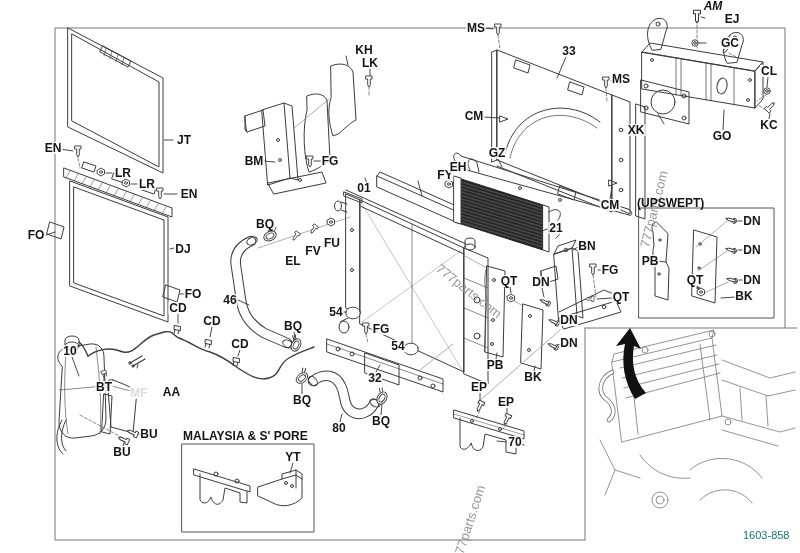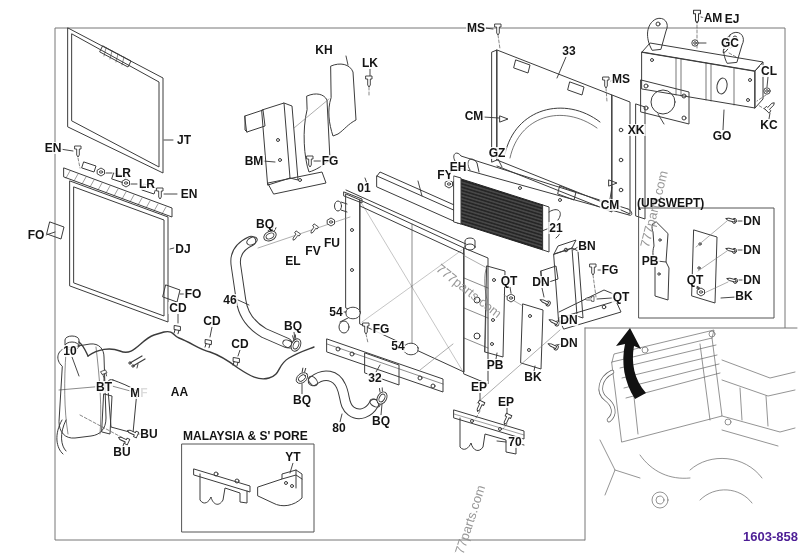--- a/index.html
+++ b/index.html
@@ -2,21 +2,21 @@
 <html><head>
 <meta charset="utf-8">
 <style>
   html,body{margin:0;padding:0;background:#fff;}
   .page{position:relative;width:800px;height:553px;background:#fff;overflow:hidden;
         font-family:"Liberation Sans",sans-serif;}
   .page svg{position:absolute;left:0;top:0;}
   .lbl{position:absolute;transform:translate(-50%,-50%);font-weight:bold;font-size:12px;
        color:#141414;white-space:nowrap;background:rgba(255,255,255,.85);padding:0 1px;line-height:1;}
   .inset-title{position:absolute;font-weight:bold;font-size:12px;color:#141414;white-space:nowrap;line-height:1;}
-  .fig-num{position:absolute;font-weight:bold;font-size:13px;color:#4c1d95;line-height:1;}
+  .fig-num{position:absolute;font-weight:normal;font-size:11px;color:#0f766e;line-height:1;}
   .wm{position:absolute;color:#8d8d8d;font-size:13px;white-space:nowrap;opacity:.9;line-height:1;}
 </style>
 </head>
 <body>
 
 <div class="page">
 
 <svg width="800" height="553" viewBox="0 0 800 553">
   <defs>
     <pattern id="coolfins" width="4" height="3.2" patternUnits="userSpaceOnUse" patternTransform="rotate(17)">
@@ -334,24 +334,24 @@
       <div class="lbl" style="left: 189px; top: 194px;">EN</div>
       <div class="lbl" style="left: 36px; top: 235px;">FO</div>
       <div class="lbl" style="left: 183px; top: 249px;">DJ</div>
       <div class="lbl" style="left: 193px; top: 294px;">FO</div>
       <div class="lbl" style="left: 178px; top: 308px;">CD</div>
       <div class="lbl" style="left: 212px; top: 321px;">CD</div>
       <div class="lbl" style="left: 240px; top: 344px;">CD</div>
       <div class="lbl" style="left: 70px; top: 351px;">10</div>
       <div class="lbl" style="left: 139px; top: 393px;">MF</div>
       <div class="lbl" style="left: 104px; top: 387px;">BT</div>
-      <div class="lbl" style="left: 164px; top: 392px; padding-left: 32px;">AA</div>
+      <div class="lbl" style="left: 156px; top: 392px; padding-left: 32px;">AA</div>
       <div class="lbl" style="left: 149px; top: 434px;">BU</div>
       <div class="lbl" style="left: 122px; top: 452px;">BU</div>
-      <div class="lbl" style="left: 324px; top: 50px;">KH</div>
+      <div class="lbl" style="left: 364px; top: 50px;">KH</div>
       <div class="lbl" style="left: 370px; top: 63px;">LK</div>
       <div class="lbl" style="left: 254px; top: 161px;">BM</div>
       <div class="lbl" style="left: 330px; top: 161px;">FG</div>
       <div class="lbl" style="left: 364px; top: 188px; text-align: right;">01</div>
       <div class="lbl" style="left: 417px; top: 175px; margin-left: 28px;">FY</div>
       <div class="lbl" style="left: 458px; top: 167px;">EH</div>
       <div class="lbl" style="left: 265px; top: 224px;">BQ</div>
       <div class="lbl" style="left: 332px; top: 243px;">FU</div>
       <div class="lbl" style="left: 313px; top: 251px;">FV</div>
       <div class="lbl" style="left: 293px; top: 261px;">EL</div>
@@ -376,21 +376,21 @@
       <div class="lbl" style="left: 509px; top: 281px;">QT</div>
       <div class="lbl" style="left: 541px; top: 282px;">DN</div>
       <div class="lbl" style="left: 621px; top: 297px;">QT</div>
       <div class="lbl" style="left: 569px; top: 320px;">DN</div>
       <div class="lbl" style="left: 569px; top: 343px;">DN</div>
       <div class="lbl" style="left: 495px; top: 365px;">PB</div>
       <div class="lbl" style="left: 533px; top: 377px;">BK</div>
       <div class="lbl" style="left: 479px; top: 387px;">EP</div>
       <div class="lbl" style="left: 506px; top: 402px;">EP</div>
       <div class="lbl" style="left: 515px; top: 442px;">70</div>
-      <div class="lbl" style="left: 713px; top: 18px;">AM</div>
+      <div class="lbl" style="left: 713px; top: 6px; font-style: italic;">AM</div>
       <div class="lbl" style="left: 732px; top: 19px;">EJ</div>
       <div class="lbl" style="left: 730px; top: 43px;">GC</div>
       <div class="lbl" style="left: 769px; top: 71px; text-align: center;">CL</div>
       <div class="lbl" style="left: 769px; top: 125px;">KC</div>
       <div class="lbl" style="left: 636px; top: 130px;">XK</div>
       <div class="lbl" style="left: 722px; top: 136px; text-align: center;">GO</div>
       <div class="lbl" style="left: 650px; top: 261px;">PB</div>
       <div class="lbl" style="left: 695px; top: 280px;">QT</div>
       <div class="lbl" style="left: 752px; top: 221px;">DN</div>
       <div class="lbl" style="left: 752px; top: 250px;">DN</div>

